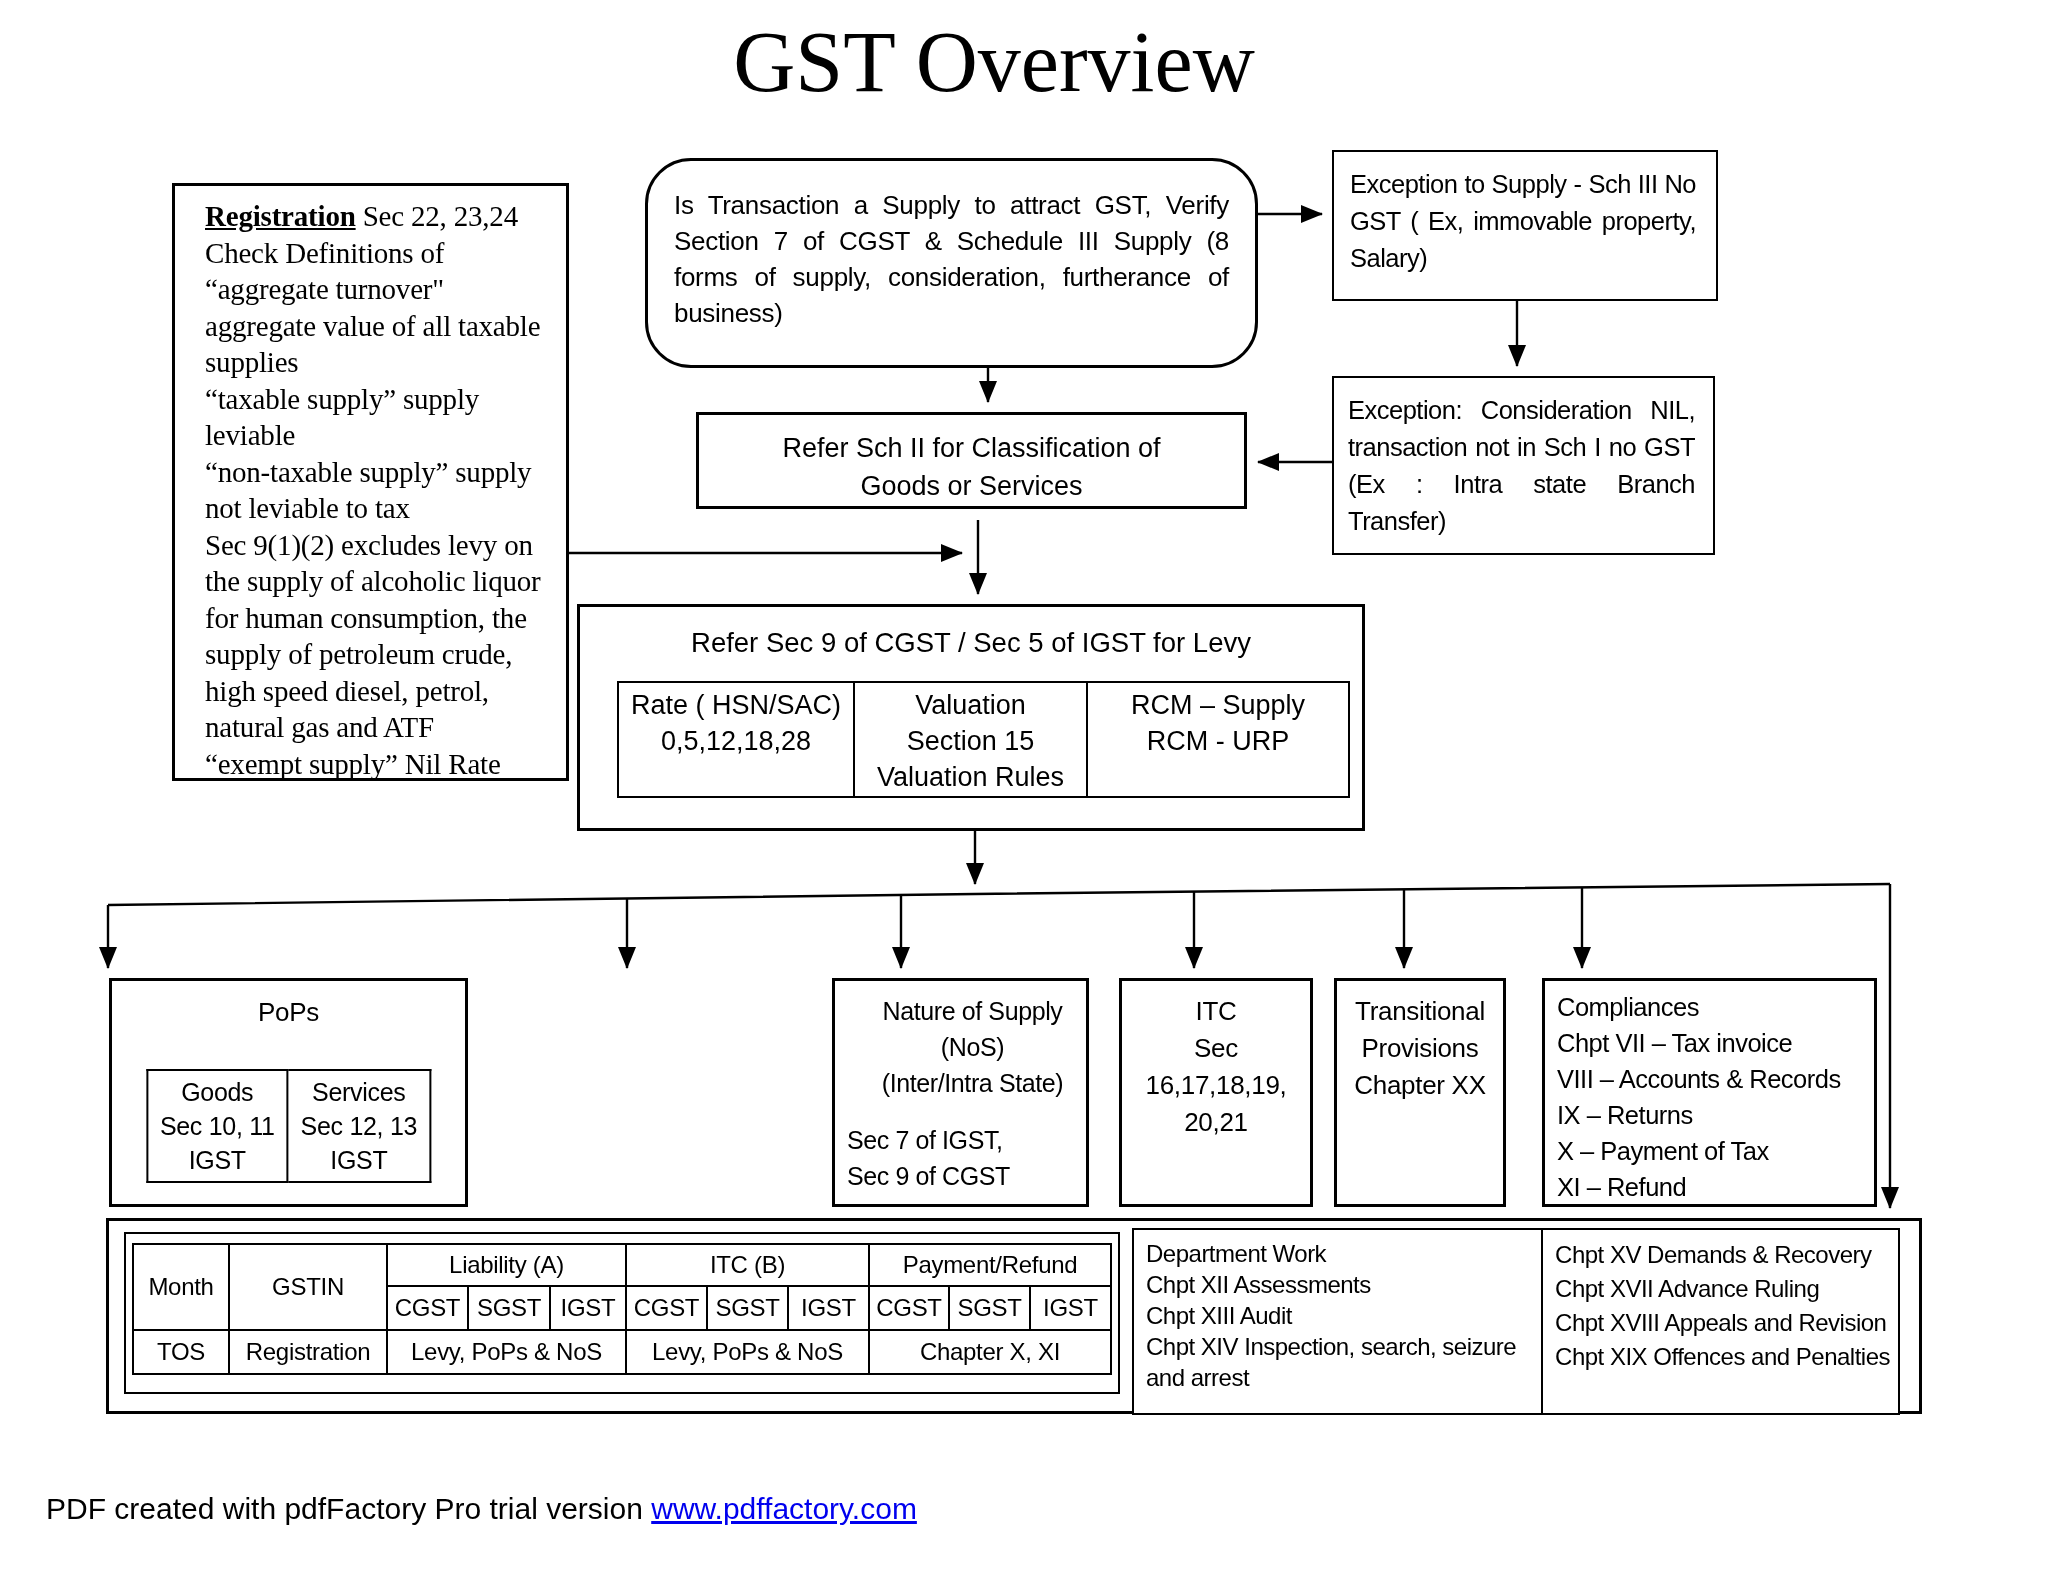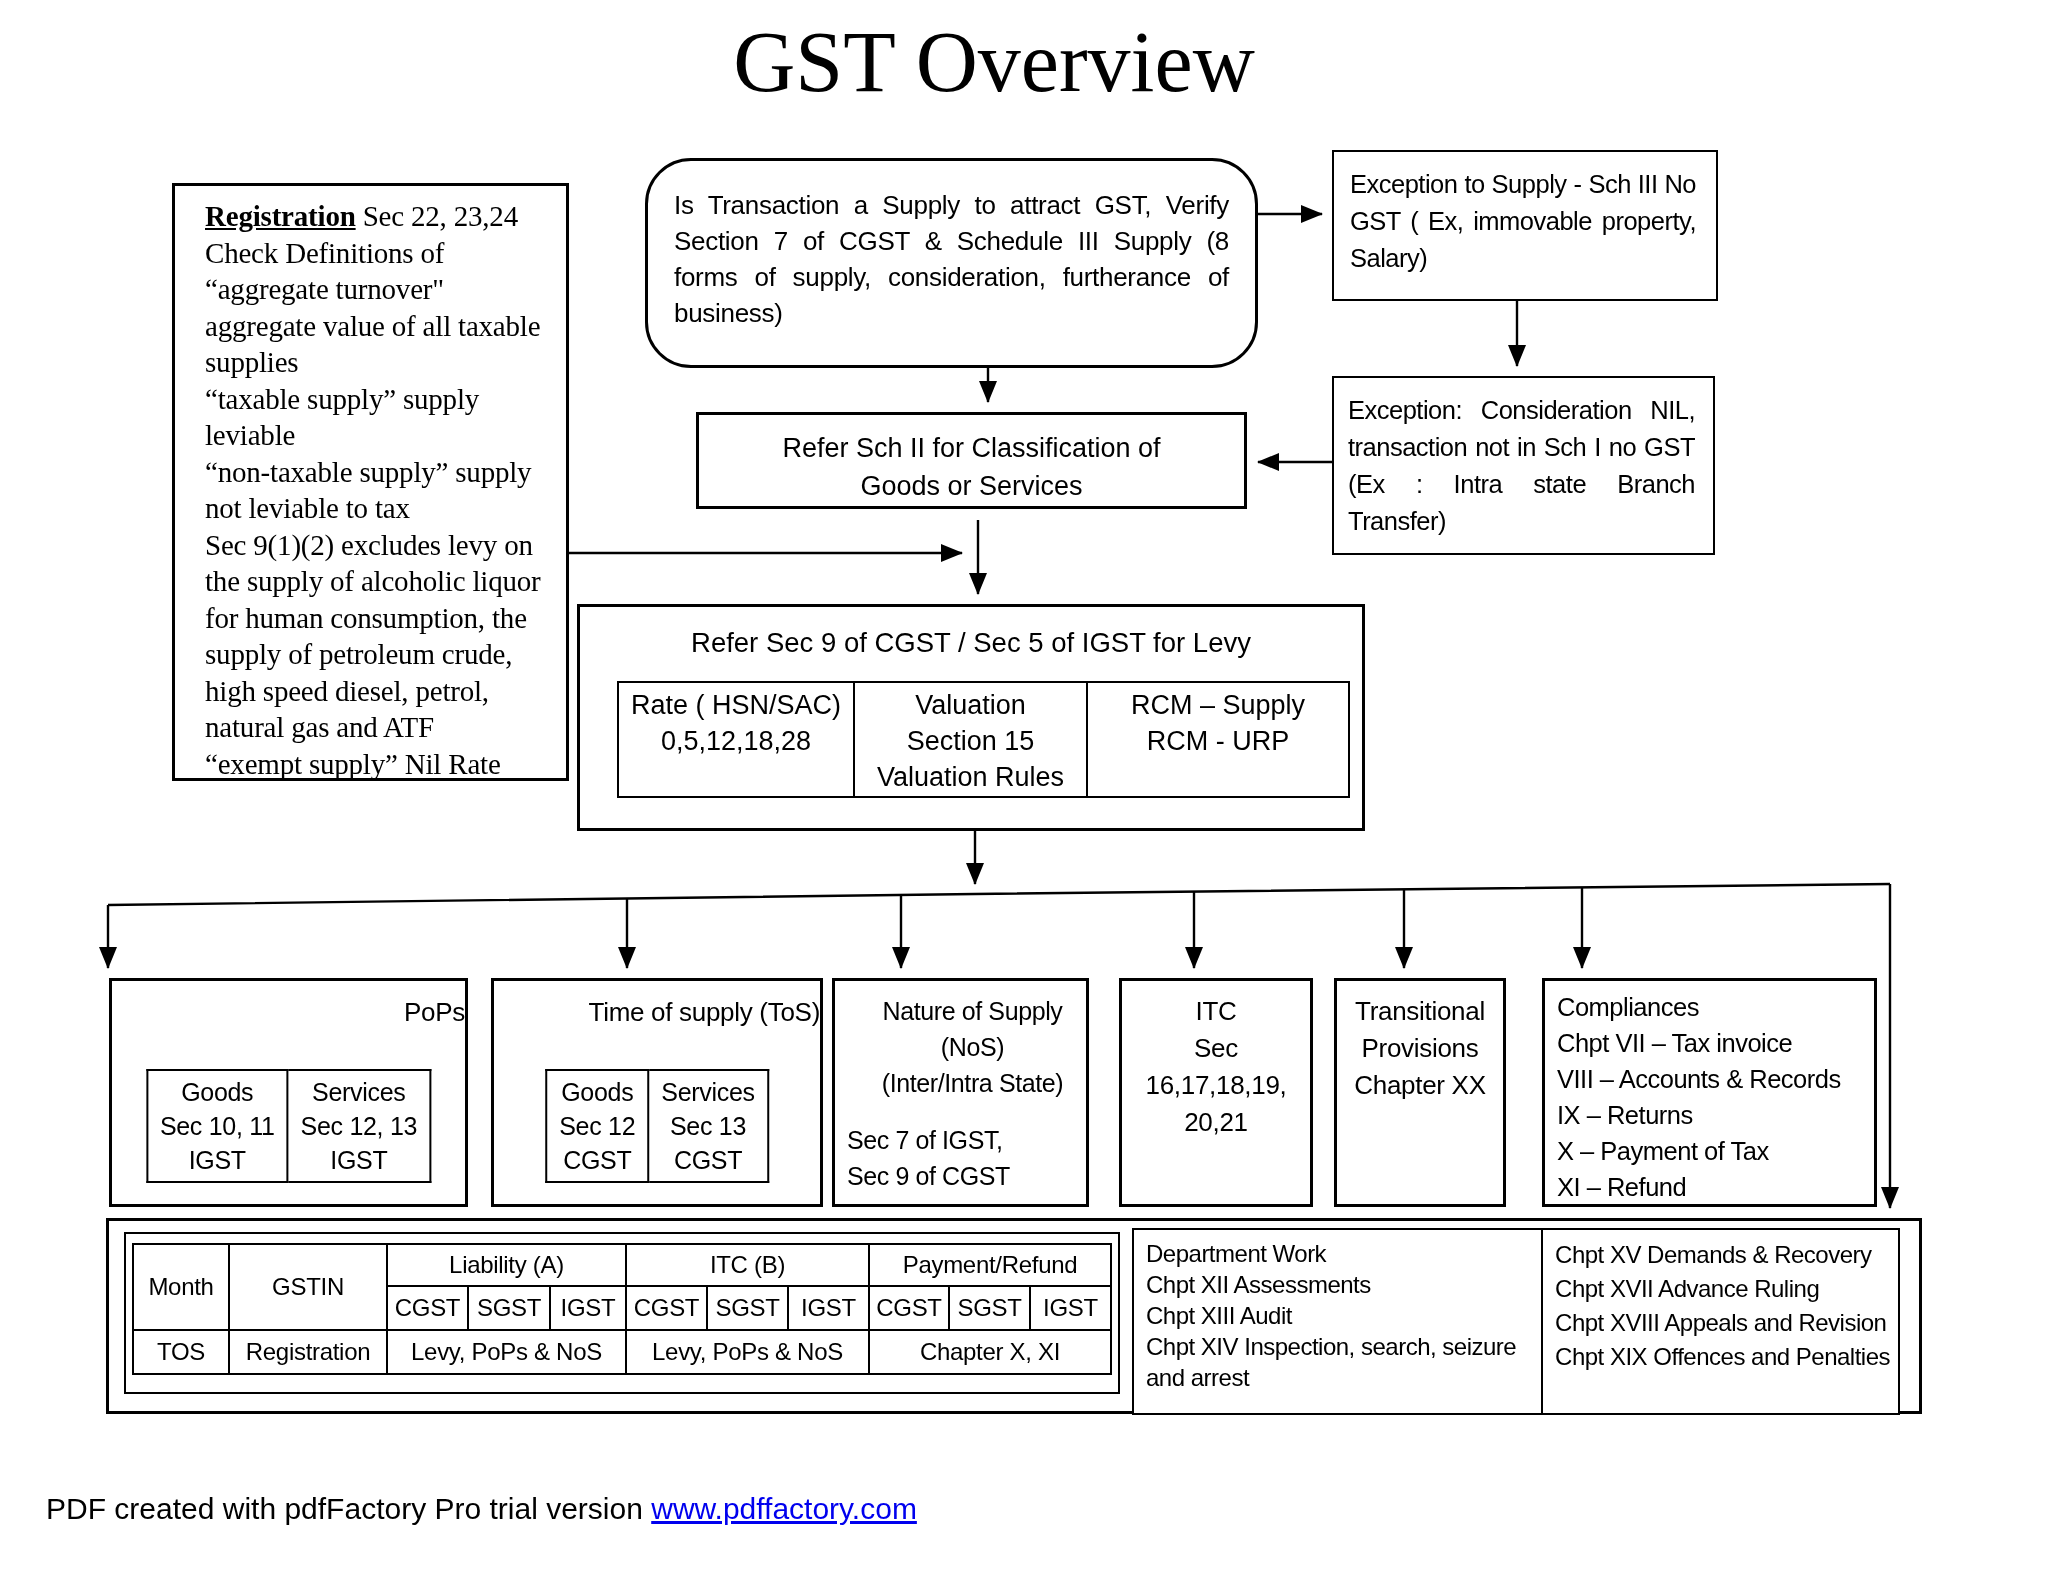--- a/index.html
+++ b/index.html
@@ -43,21 +43,21 @@
                    font-size:27px; line-height:36px; padding-top:4px; }
 
   
   .branch { position:absolute; top:978px; height:229px; border:3px solid #000; background:#fff; box-sizing:border-box; }
   .b-pops  { left:109px;  width:359px; }
   .b-tos   { left:491px;  width:332px; }
   .b-nos   { left:832px;  width:257px; }
   .b-itc   { left:1119px; width:194px; }
   .b-trans { left:1334px; width:172px; }
   .b-comp  { left:1542px; width:335px; }
-  .branch-title { text-align:right; font-size:26px; padding-top:16px; letter-spacing:-0.3px; }
+  .branch-title { text-align:center; font-size:26px; padding-top:16px; letter-spacing:-0.3px; }
   .mini-table { position:absolute; left:50%; transform:translateX(-50%); top:88px;
                 border-collapse:collapse; }
   .mini-table td { border:2px solid #000; text-align:center; font-size:25px; line-height:34px;
                    padding:4px 12px; letter-spacing:-0.3px; white-space:nowrap; }
   .nos-title { text-align:center; font-size:25px; line-height:36px; padding-top:12px; letter-spacing:-0.4px;margin-left:24px; }
   .nos-refs  { position:absolute; left:12px; bottom:10px; font-size:25px; line-height:36px; letter-spacing:-0.4px; }
   .center-lines { text-align:center; font-size:26px; line-height:37px; padding-top:12px; letter-spacing:-0.3px; }
   .comp-lines { padding:8px 0 0 12px; font-size:25.5px; line-height:36px; letter-spacing:-0.5px; }
   .comp-lines div { white-space:nowrap; }
 
@@ -185,39 +185,20 @@
         <td>
           <div>Services</div>
           <div>Sec 12, 13</div>
           <div>IGST</div>
         </td>
       </tr>
     </tbody>
       </table>
   </div>
 
-  <div class="branch b-tos">
-    <div class="branch-title">Time of supply (ToS)</div>
-    <table class="mini-table">
-      <tbody>
-          <tr>
-        <td>
-          <div>Goods</div>
-          <div>Sec 12</div>
-          <div>CGST</div>
-        </td>
-        <td>
-          <div>Services</div>
-          <div>Sec 13</div>
-          <div>CGST</div>
-        </td>
-      </tr>
-    </tbody>
-      </table>
-  </div>
 
   <div class="branch b-nos">
     <div class="nos-title">
       <div>Nature of Supply</div>
       <div>(NoS)</div>
       <div>(Inter/Intra State)</div>
     </div>
     <div class="nos-refs">
       <div>Sec 7 of IGST,</div>
       <div>Sec 9 of CGST</div>

